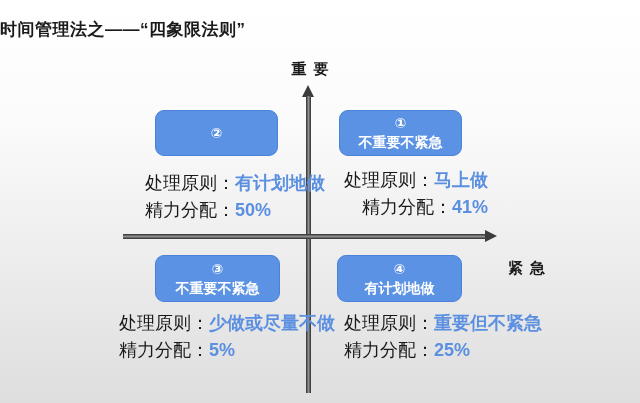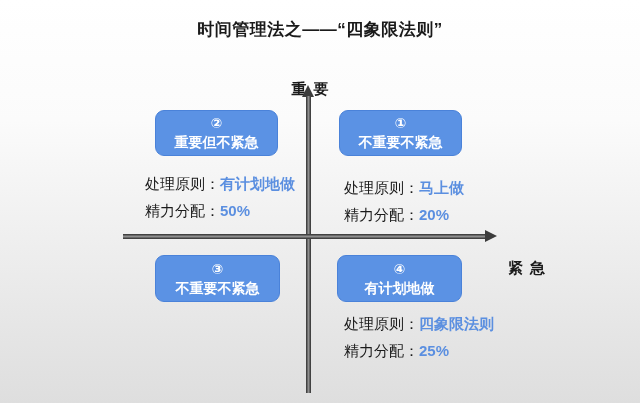--- a/index.html
+++ b/index.html
@@ -8,31 +8,30 @@
     background:#ffffff;
   }
   .stage{
     position:relative;
     width:640px;height:403px;
     overflow:hidden;
     background:linear-gradient(to bottom,#ffffff 0%,#fbfbfb 30%,#dedede 100%);
   }
   .title{
     position:absolute;left:0;right:0;top:18px;
-    text-align:center;
     font-size:17px;font-weight:bold;color:#1a1a1a;
     letter-spacing:0.5px;
   }
   .axis-label{
     position:absolute;
     font-size:15px;font-weight:bold;color:#1a1a1a;
     letter-spacing:7px;
     white-space:nowrap;
   }
-  .y-axis-label{left:310px;top:60px;transform:translateX(-50%);padding-left:7px;margin-top:20px;}
+  .y-axis-label{left:310px;top:60px;transform:translateX(-50%);padding-left:7px;}
   .x-axis-label{left:508px;top:223px;margin-top:36px;}
   .axis-line{position:absolute;}
   .v-line{
     left:306px;top:96px;width:5px;height:297px;
     background:linear-gradient(to right,#2e2e2e,#8f8f8f 50%,#2e2e2e);
   }
   .h-line{
     left:123px;top:234px;width:364px;height:5px;
     background:linear-gradient(to bottom,#2e2e2e,#8f8f8f 50%,#2e2e2e);
   }
@@ -61,69 +60,72 @@
     display:flex;flex-direction:column;justify-content:center;
     line-height:20px;font-size:14px;
   }
   .qbox .qnum{font-size:14px;line-height:18px;}
   .qbox-q2{left:155px;top:110px;}
   .qbox-q1{left:339px;top:110px;}
   .qbox-q3{left:155px;top:255px;width:125px;height:47px;}
   .qbox-q4{left:337px;top:255px;width:125px;height:47px;}
   .info{
     position:absolute;
-    font-size:15px;color:#1a1a1a;
+    font-size:18px;color:#1a1a1a;
     line-height:27px;
     white-space:nowrap;
   }
   .info-tl{left:145px;top:170px;}
-  .info-tr{left:344px;top:174px;}
+  .info-tr{left:344px;top:167px;text-align:right;}
   .info-bl{left:119px;top:310px;}
   .info-br{left:344px;top:310px;}
   .val{font-weight:bold;}
 </style>
 </head>
 <body>
 
 <div class="stage">
 
   <div class="title">时间管理法之——“四象限法则”</div>
 
   <div class="axis-label y-axis-label">重要</div>
   <div class="arrow-up"></div>
   <div class="axis-line v-line"></div>
   <div class="axis-line h-line"></div>
   <div class="arrow-right"></div>
   <div class="axis-label x-axis-label">紧急</div>
 
   <div class="qbox qbox-q2" style="background:#5b92e4;">
     <div class="qnum">②</div>
-    <div>重要但不紧急</div>
   </div>
   <div class="info info-tl">
     <div><span>处理原则：</span><span class="val" style="color:#5b8fe0;">有计划地做</span></div>
     <div><span>精力分配：</span><span class="val" style="color:#5b8fe0;margin-top:28px;">50%</span></div>
   </div>
 
   <div class="qbox qbox-q1" style="background:#5b92e4;">
     <div class="qnum">①</div>
     <div>不重要不紧急</div>
   </div>
   <div class="info info-tr">
     <div><span>处理原则：</span><span class="val" style="color:#5b8fe0;">马上做</span></div>
-    <div><span>精力分配：</span><span class="val" style="color:#5b8fe0;">20%</span></div>
+    <div><span>精力分配：</span><span class="val" style="color:#5b8fe0;">41%</span></div>
   </div>
 
   <div class="qbox qbox-q3" style="background:#5b92e4;">
     <div class="qnum">③</div>
     <div>不重要不紧急</div>
+  </div>
+  <div class="info info-bl">
+    <div><span>处理原则：</span><span class="val" style="color:#5b8fe0;">少做或尽量不做</span></div>
+    <div><span>精力分配：</span><span class="val" style="color:#5b8fe0;">5%</span></div>
   </div>
 
   <div class="qbox qbox-q4" style="background:#5b92e4;">
     <div class="qnum">④</div>
     <div>有计划地做</div>
   </div>
   <div class="info info-br">
-    <div><span>处理原则：</span><span class="val" style="color:#5b8fe0;">四象限法则</span></div>
+    <div><span>处理原则：</span><span class="val" style="color:#5b8fe0;">重要但不紧急</span></div>
     <div><span>精力分配：</span><span class="val" style="color:#5b8fe0;">25%</span></div>
   </div>
 
 </div>
 
 </body></html>

